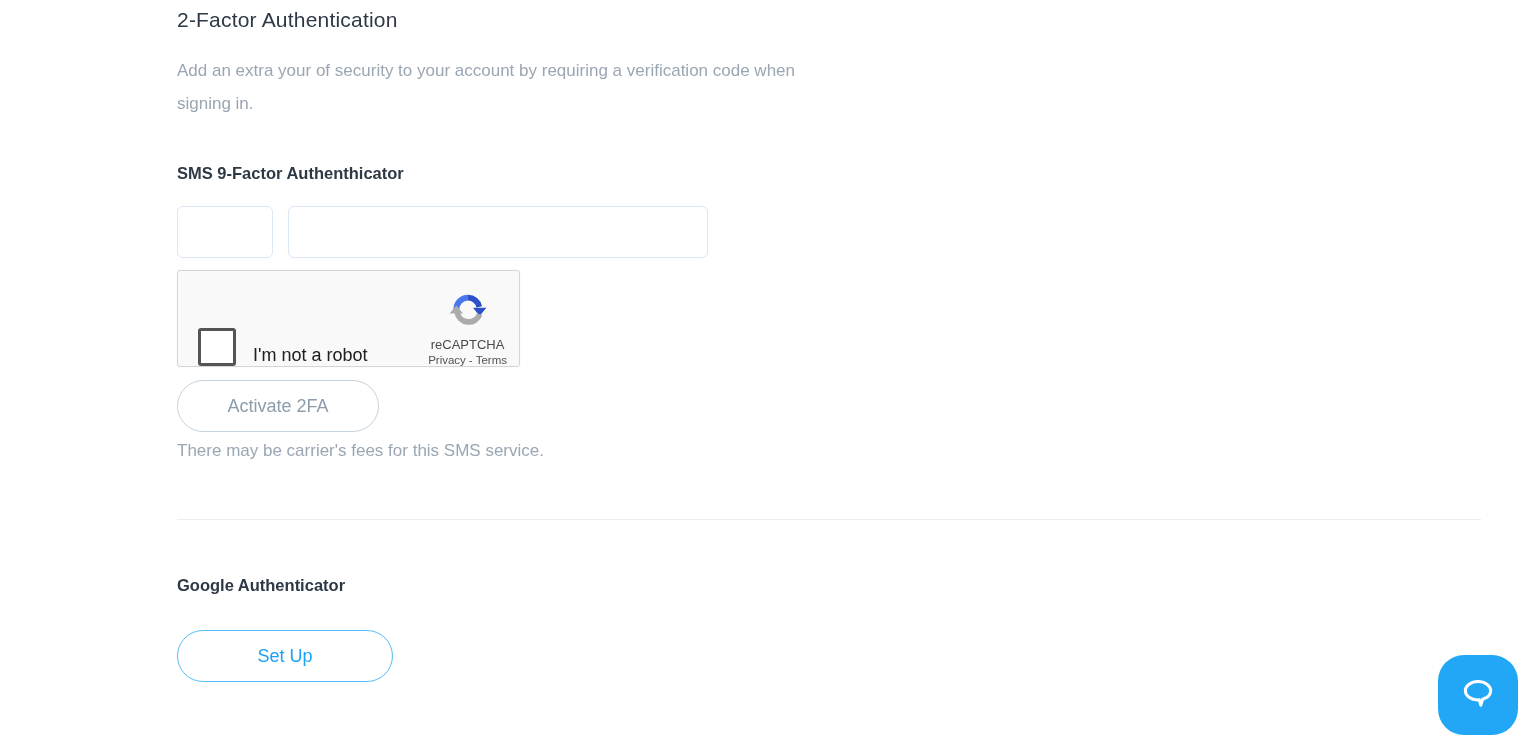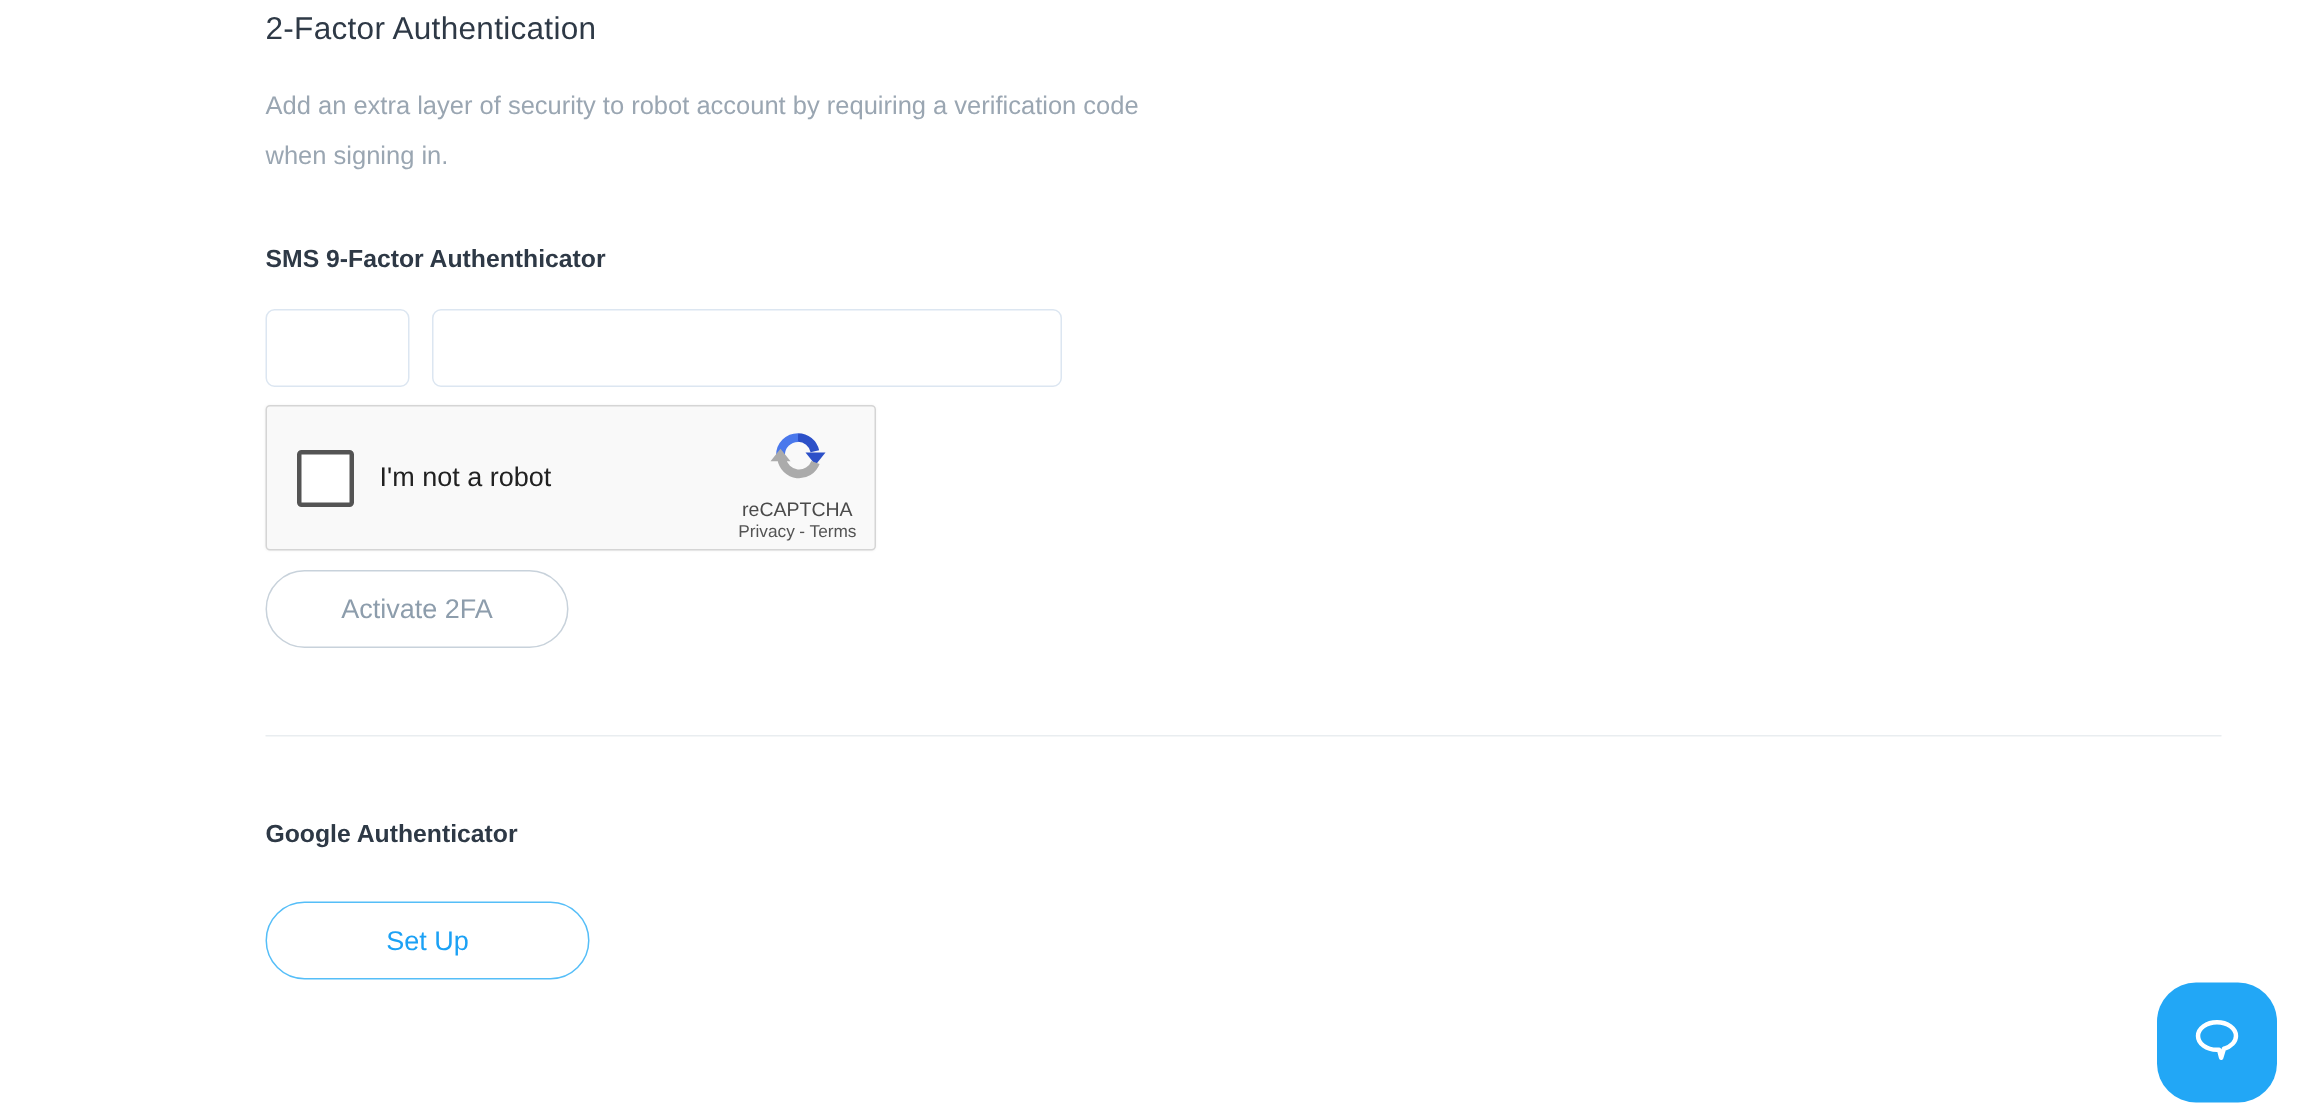--- a/index.html
+++ b/index.html
@@ -46,28 +46,28 @@
     outline: none;
     font-size: 17px;
     color: #2e3946;
     padding: 0 12px;
   }
   .input-code { width: 96px; }
   .input-phone { width: 420px; }
 
   .recaptcha {
     margin-top: 12px;
-    width: 407px;
+    width: 343px;
     height: 97px;
     background: #f9f9f9;
     border: 1px solid #d5d5d5;
     border-radius: 3px;
     box-shadow: 0 0 2px rgba(0,0,0,0.05);
     display: flex;
-    align-items: center;
+    align-items: flex-end;
     font-family: "Liberation Sans", sans-serif;
   }
   .rc-checkbox {
     width: 38px;
     height: 38px;
     margin-left: 20px;
     background: #ffffff;
     border: 3px solid #545454;
     border-radius: 3px;
     cursor: pointer;
@@ -154,21 +154,21 @@
     cursor: pointer;
   }
 </style>
 </head>
 <body>
 
 <div class="content">
 
   <h1 class="page-title">2-Factor Authentication</h1>
 
-  <p class="page-desc">Add an extra layer of security to robot account by requiring a verification code when signing in.</p>
+  <p class="page-desc">Add an extra your of security to your account by requiring a verification code when signing in.</p>
 
   <h2 class="section-heading sms-heading">SMS 9-Factor Authenthicator</h2>
 
   <div class="inputs-row">
     <input type="text" class="txt-input input-code" placeholder="" style="">
     <input type="text" class="txt-input input-phone" placeholder="" style="">
   </div>
 
   <div class="recaptcha">
     <div class="rc-checkbox"></div>
@@ -185,20 +185,21 @@
       </span>
       <span class="rc-brand">reCAPTCHA</span>
       <span class="rc-links">
         <a href="#">Privacy</a><span class="rc-sep">-</span><a href="#">Terms</a>
       </span>
     </div>
   </div>
 
   <button class="pill-btn activate-btn">Activate 2FA</button>
 
+  <p class="note">There may be carrier's fees for this SMS service.</p>
 
   <hr class="divider">
 
   <h2 class="section-heading google-heading">Google Authenticator</h2>
 
 
   <button class="pill-btn setup-btn">Set Up</button>
 
 </div>
 

